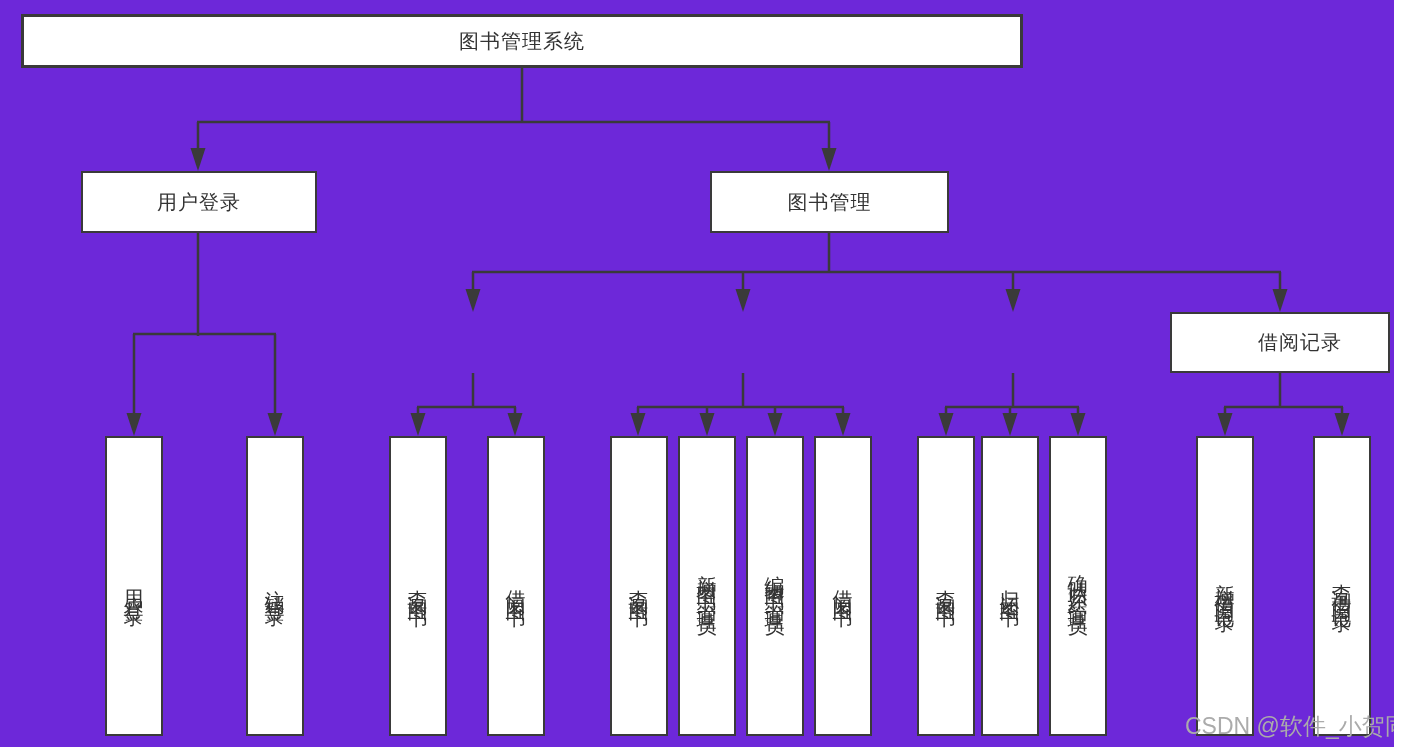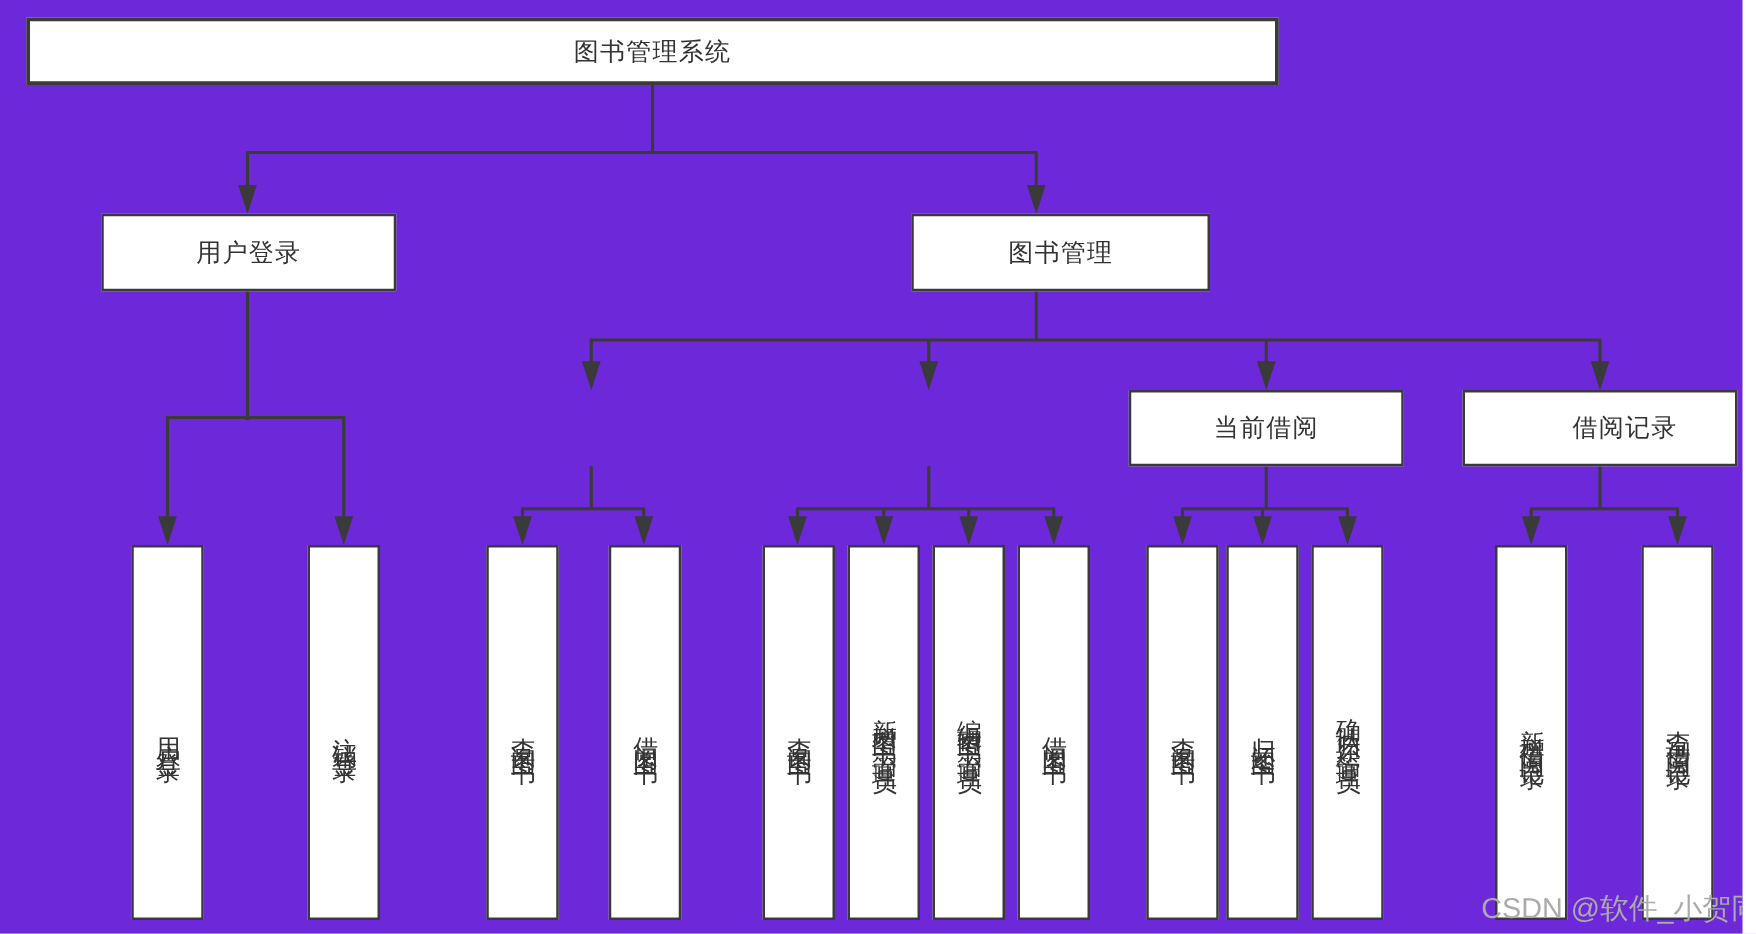--- a/index.html
+++ b/index.html
@@ -61,27 +61,24 @@
     </g>
   </svg>
 
   <div class="node root" style="left:21px; top:14px; width:1002px; height:54px;">
     <span>图书管理系统</span>
   </div>
 
   <div class="node" style="left:81px; top:171px; width:236px; height:62px;">
     <span>用户登录</span>
   </div>
-  <div class="node" style="left:729px; top:171px; width:239px; height:62px;">
+  <div class="node" style="left:710px; top:171px; width:239px; height:62px;">
     <span>图书管理</span>
   </div>
 
-  <div class="node" style="left:903px; top:312px; width:220px; height:61px;">
-    <span>当前借阅</span>
-  </div>
   <div class="node" style="left:1170px; top:312px; width:220px; height:61px;padding-left:40px;">
     <span>借阅记录</span>
   </div>
 
   <div class="node leaf" style="left:105px; top:436px; width:58px; height:300px;">
     <span>用户登录</span>
   </div>
   <div class="node leaf" style="left:246px; top:436px; width:58px; height:300px;">
     <span>注销登录</span>
   </div>

